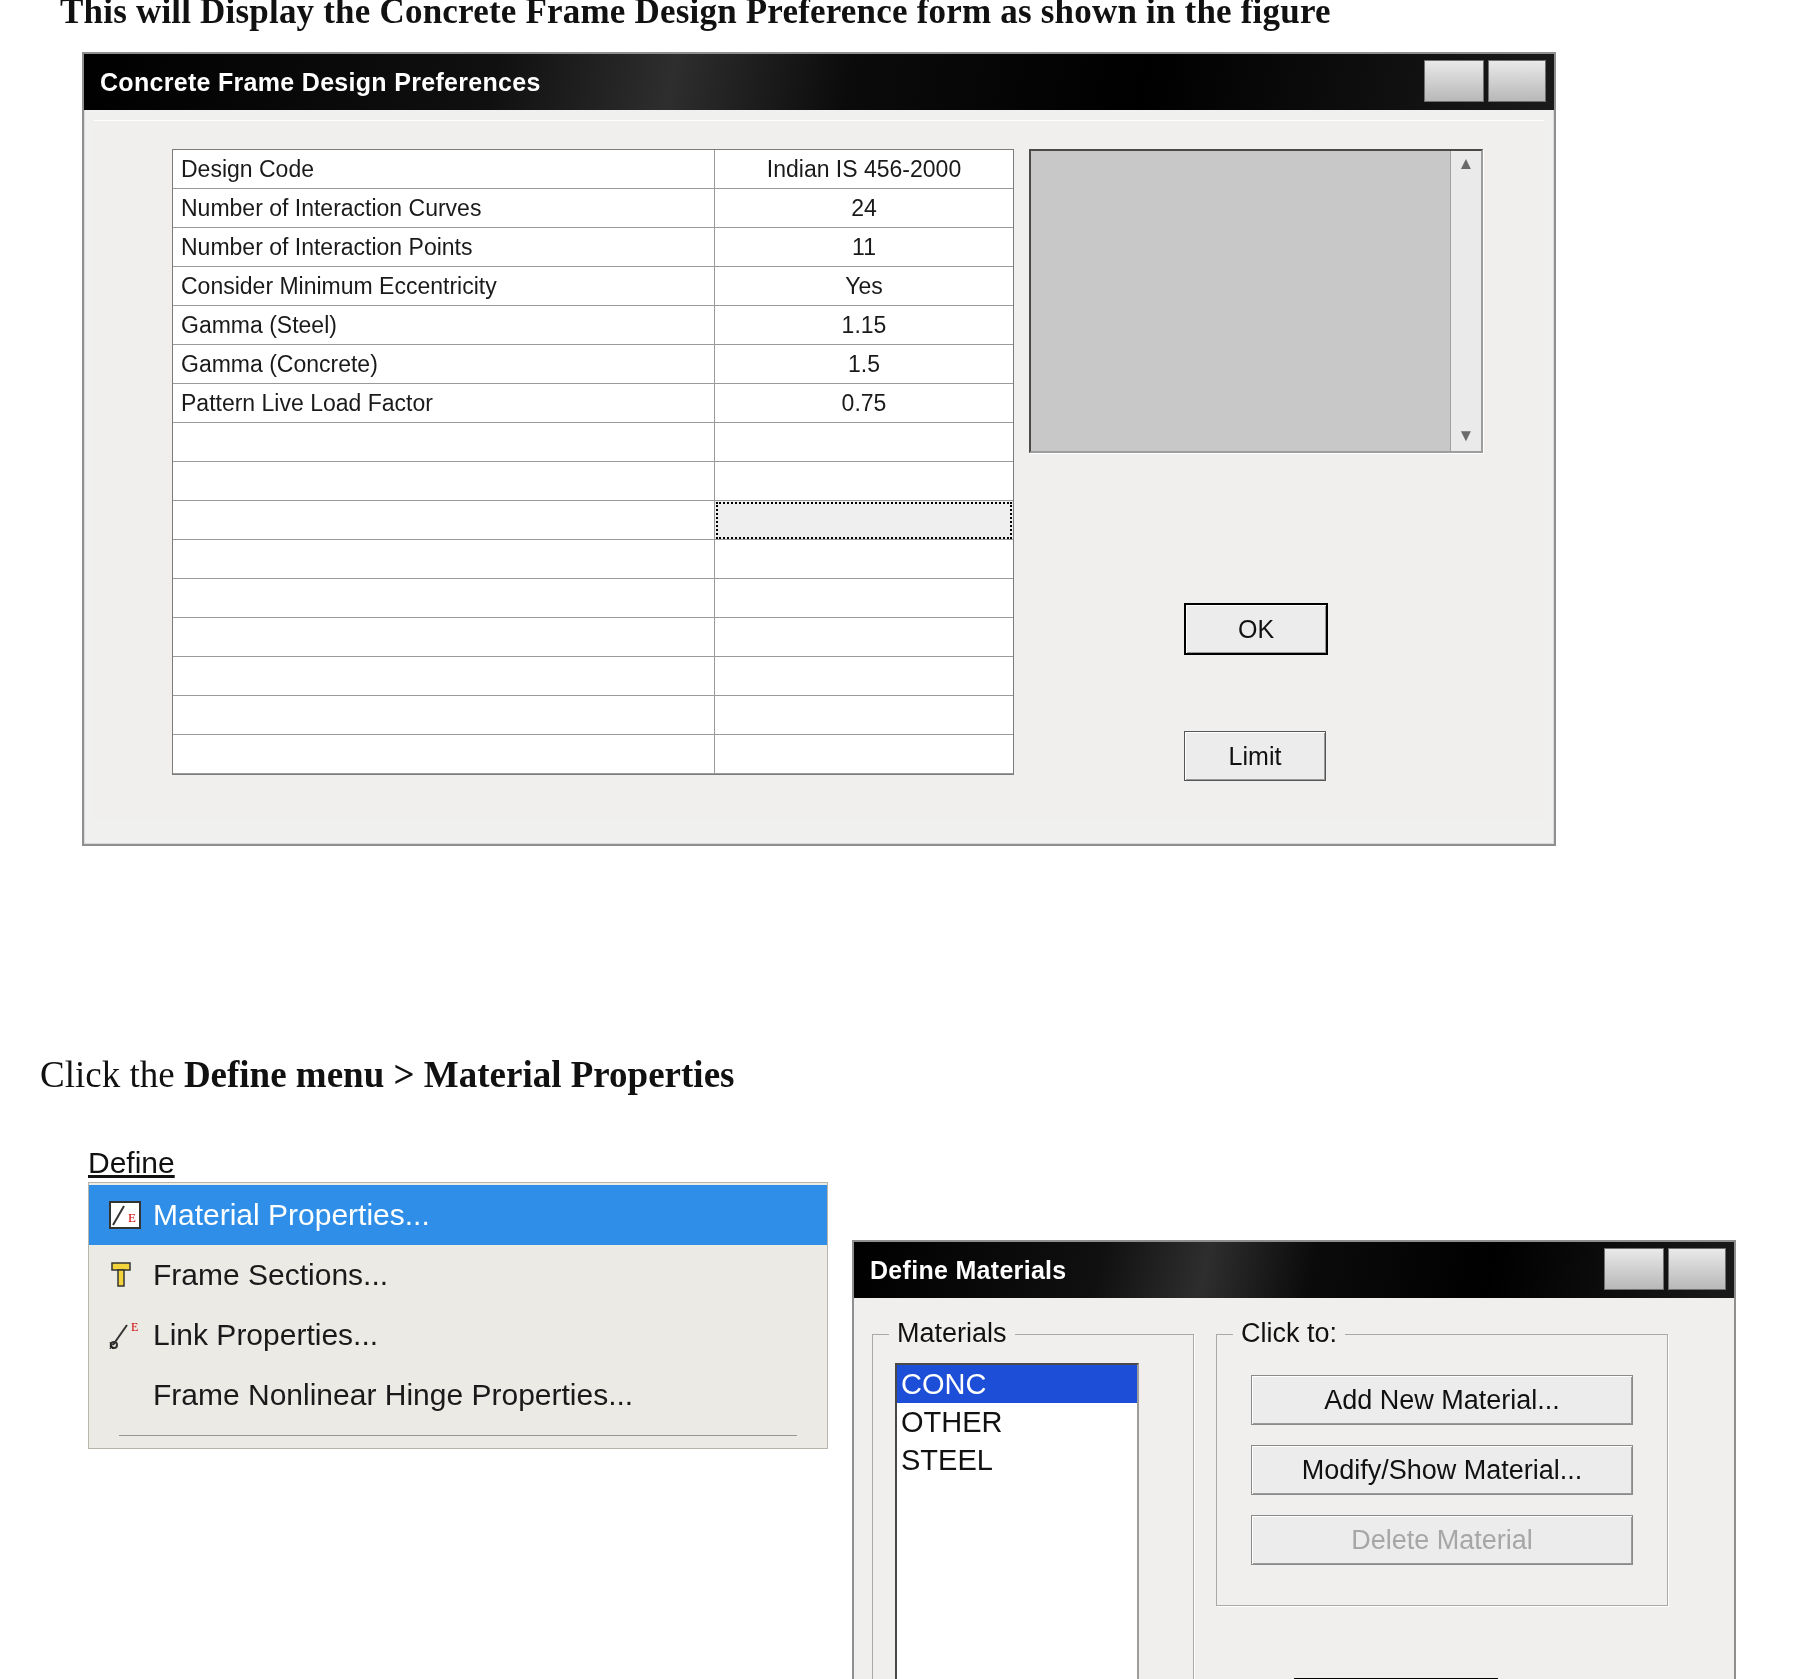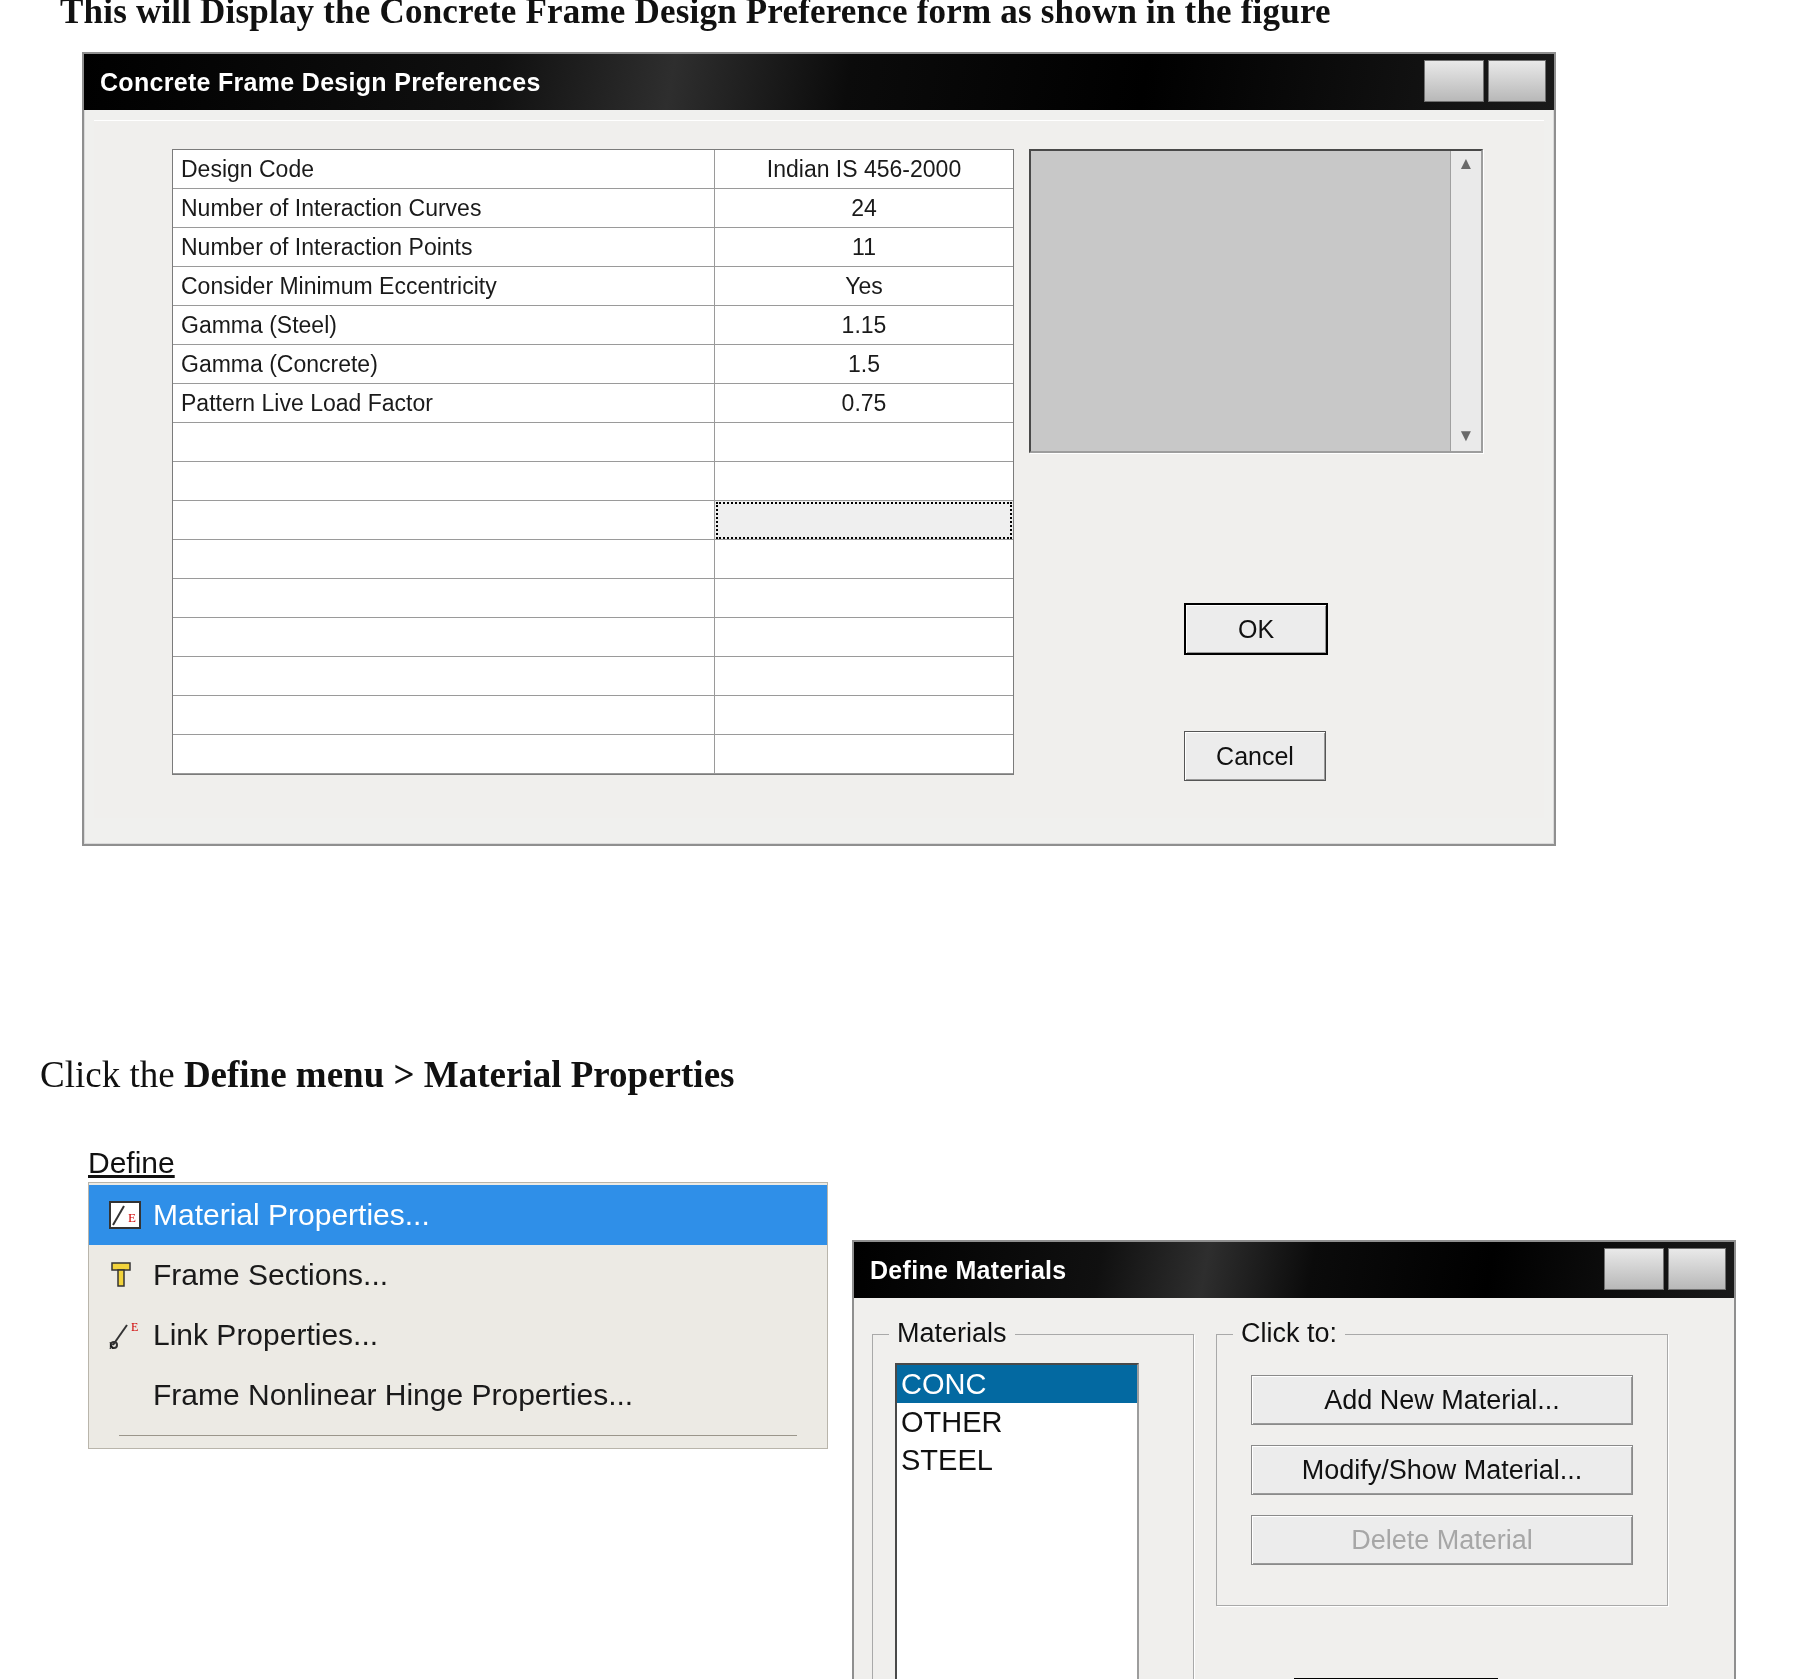--- a/index.html
+++ b/index.html
@@ -289,21 +289,21 @@
   }
   .list-row {
     height: 38px;
     line-height: 38px;
     font-size: 29px;
     padding-left: 4px;
     color: #111;
     font-family: "Liberation Sans", sans-serif;
   }
   .list-row.selected {
-    background: #0369a1;
+    background: #1d4ed8;
     color: #ffffff;
   }
   #gb-clickto {
     left: 352px;
     top: 26px;
     width: 450px;
     height: 270px;
   }
   .mat-btn {
     position: absolute;
@@ -421,21 +421,21 @@
     </div>
 
     <div id="pref-listbox">
       <div class="scroll">
         <div class="scroll-arrow">▲</div>
         <div class="scroll-arrow down">▼</div>
       </div>
     </div>
 
     <div class="dlg-btn" id="prefs-ok">OK</div>
-    <div class="dlg-btn" id="prefs-cancel">Cancel</div>
+    <div class="dlg-btn" id="prefs-cancel">Limit</div>
   </div>
 </div>
 
 <div class="doc-heading" id="step-text">
   <span>Click the </span><b>Define menu &gt; Material Properties</b>
 </div>
 
 <div id="define-menu">
   <div id="define-menu-title">
     <u>Define</u>

